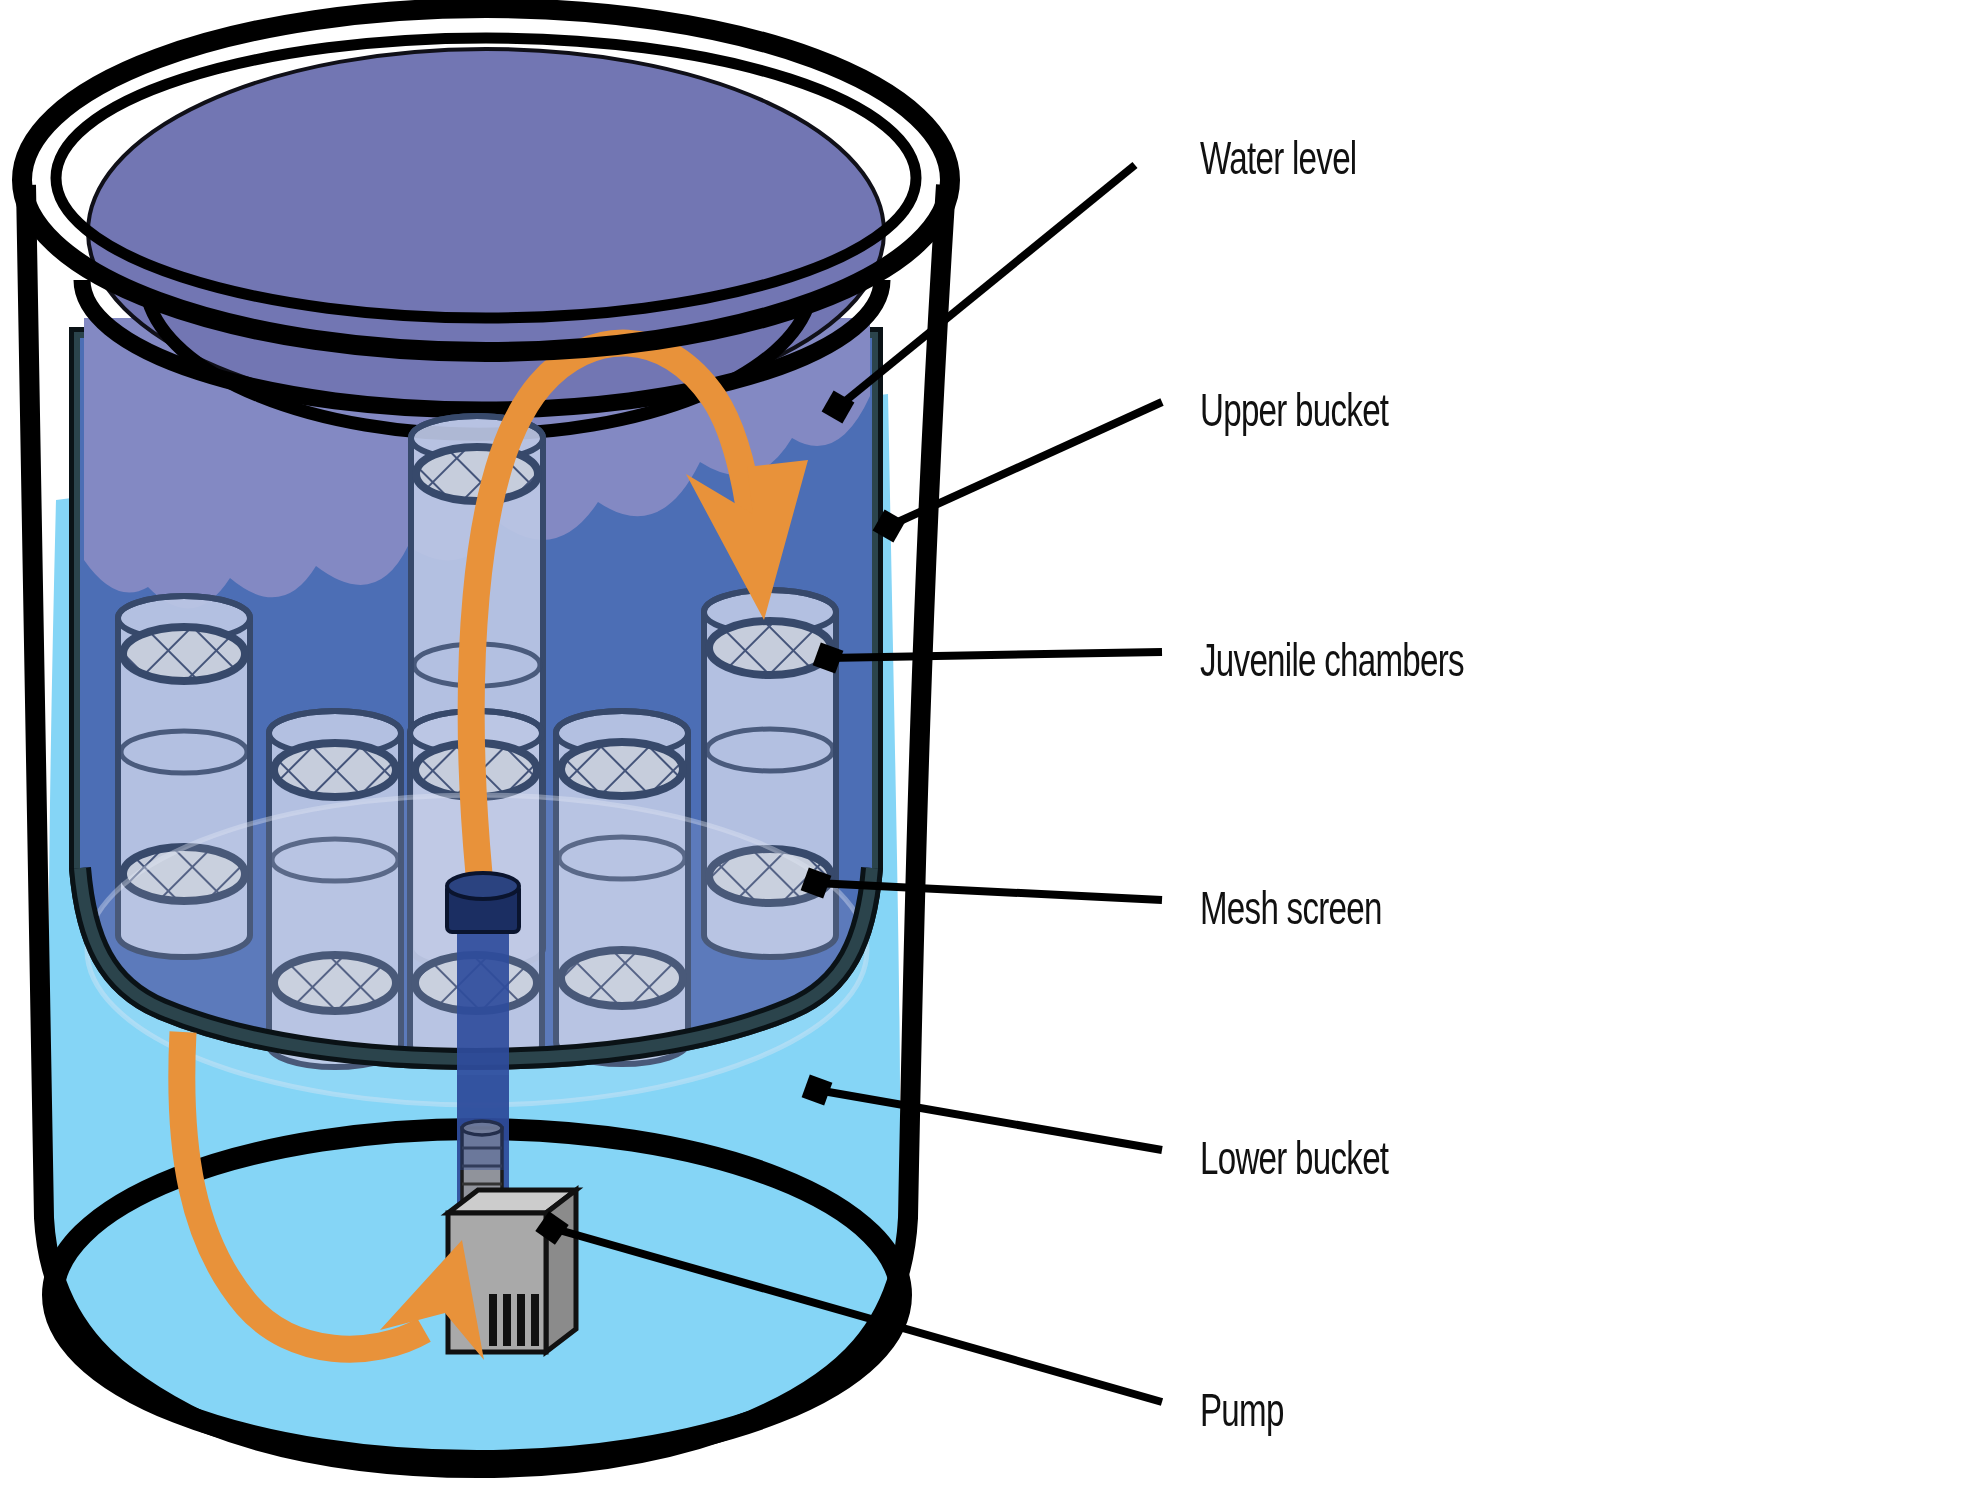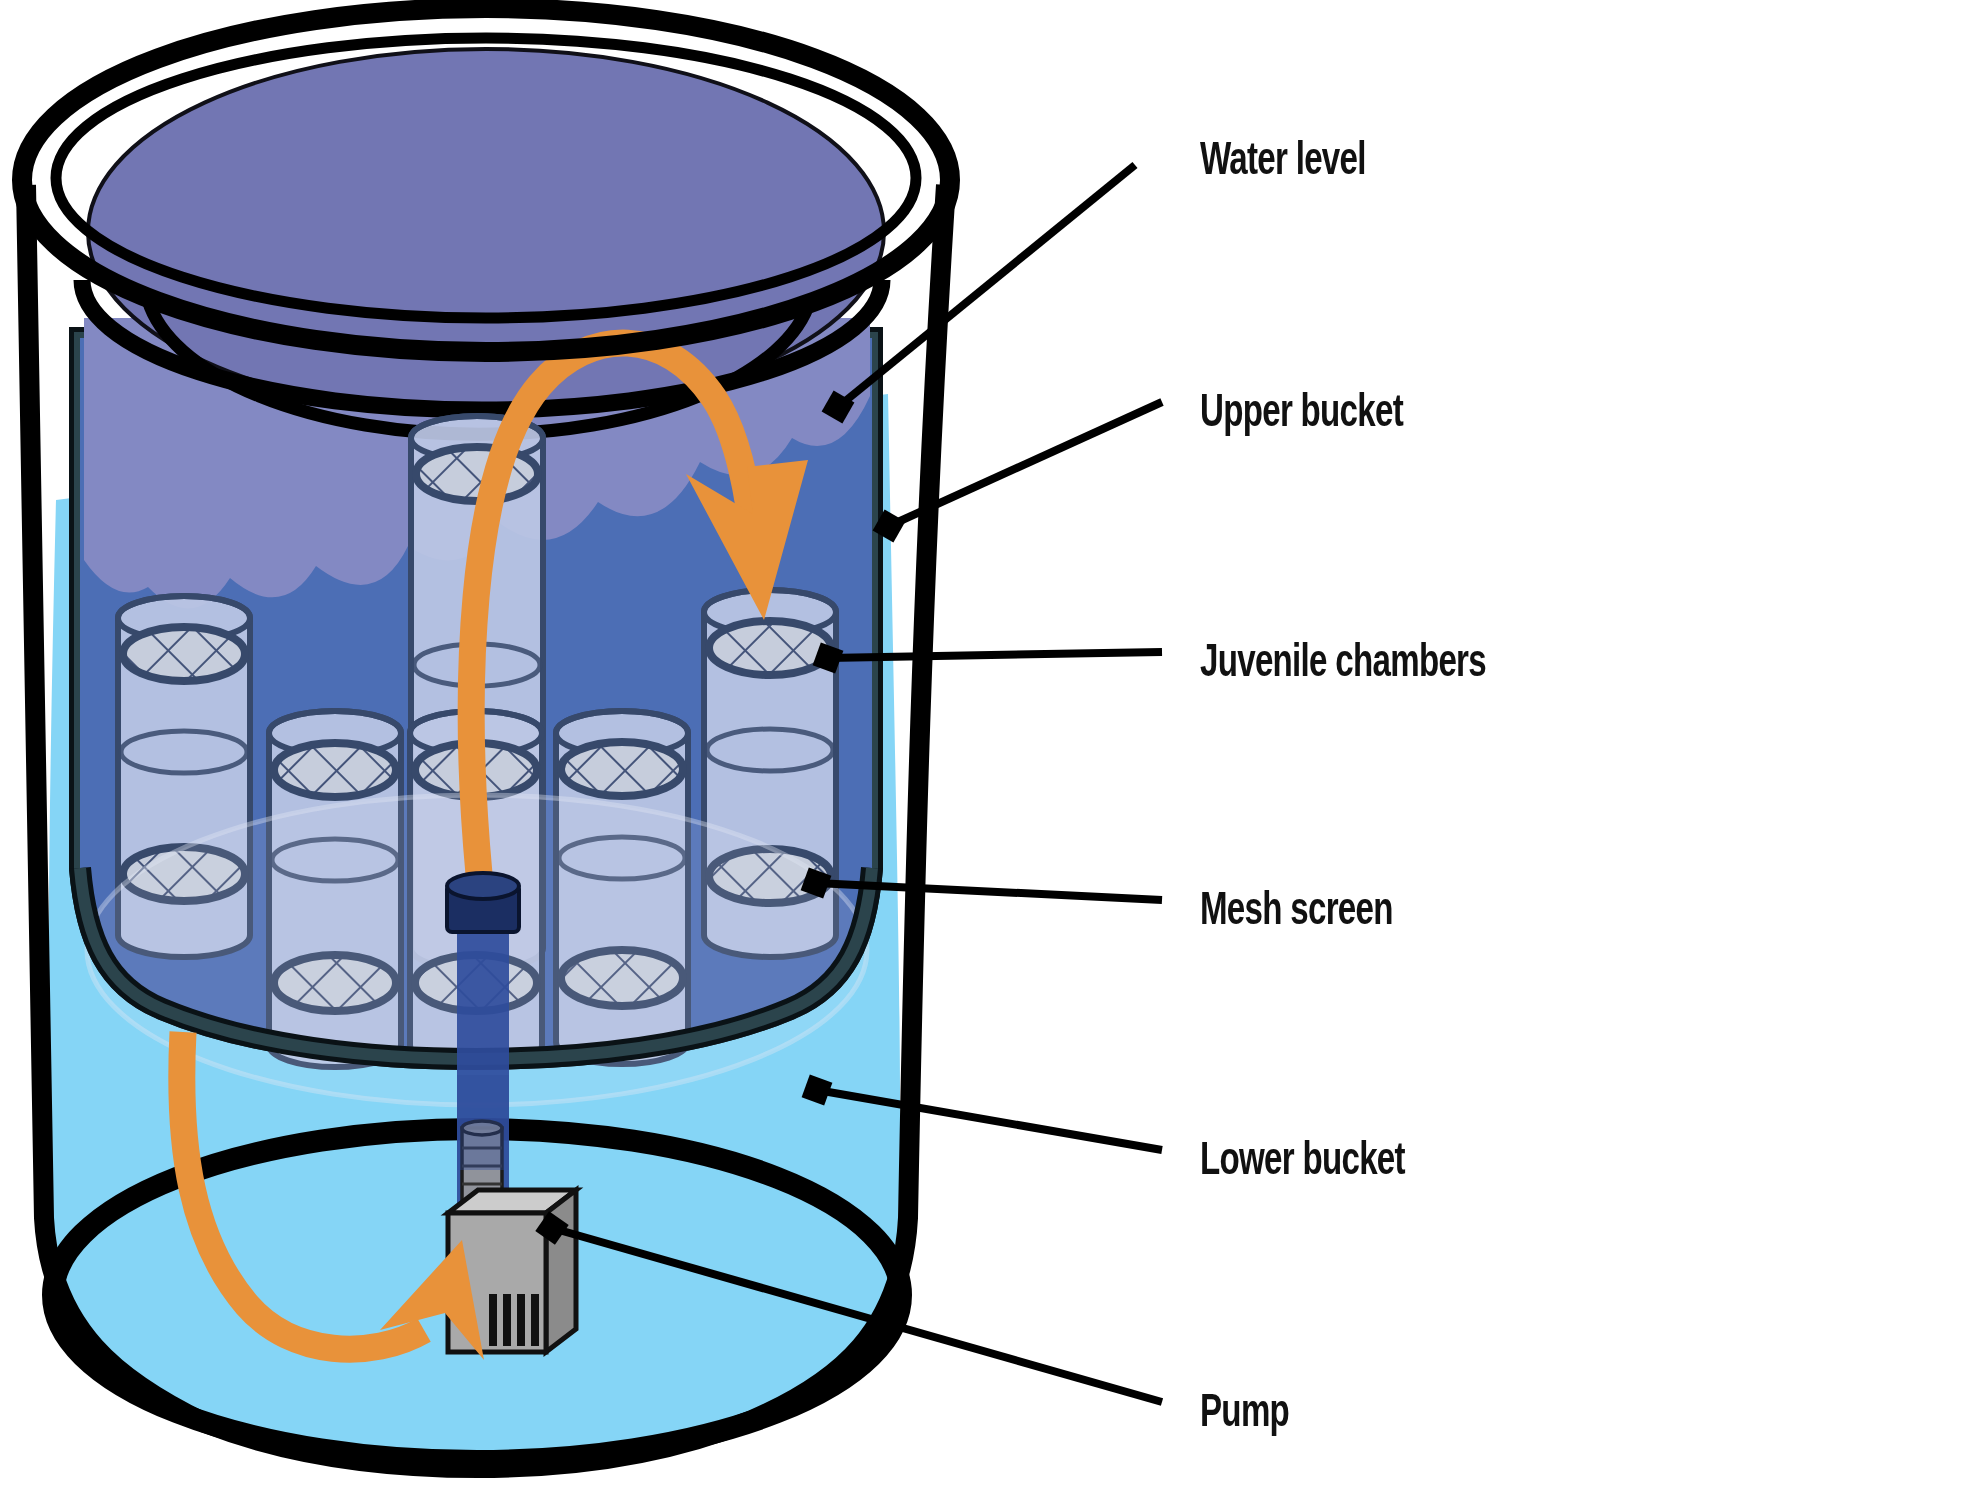--- a/index.html
+++ b/index.html
@@ -4,21 +4,21 @@
 <style>
   :root{
     --c-outline:#000000; --c-bucket_edge:#2B444C; --c-lower_water:#85D5F6;
     --c-upper_water:#4C6EB5; --c-above_water_band:#8389C3; --c-bucket_top:#7276B3;
     --c-chamber_fill:#BBC6E4; --c-mesh_fill:#C6CDDC; --c-mesh_grid:#44547A;
     --c-chamber_line:#37496B; --c-flow_arrow:#E8923A; --c-pipe:#2F4C9C;
     --c-pipe_cap:#1B2E62; --c-pump_front:#A9A9A9; --c-pump_top:#CCCCCC;
     --c-pump_side:#8B8B8B; --c-label_text:#111111;
   }
   html,body{margin:0;padding:0;background:#ffffff;}
-  #stage{position:relative;width:1988px;height:1512px;background:#ffffff;overflow:hidden;font-weight:bold;}
+  #stage{position:relative;width:1988px;height:1512px;background:#ffffff;overflow:hidden;}
   svg{position:absolute;inset:0;display:block;}
   .interior-white{fill:#ffffff;}
   .water-lower{fill:var(--c-lower_water);}
   .bucket-outline{fill:none;stroke:var(--c-outline);}
   .ub-stroke-black{fill:none;stroke:#0A1216;stroke-width:22;}
   .ub-stroke-slate{fill:none;stroke:var(--c-bucket_edge);stroke-width:12;}
   .ub-fill{fill:var(--c-upper_water);}
   .band{fill:var(--c-above_water_band);}
   .ub-top{fill:var(--c-bucket_top);stroke:#101018;stroke-width:4;}
   .rim-arc{fill:none;stroke:var(--c-outline);}

